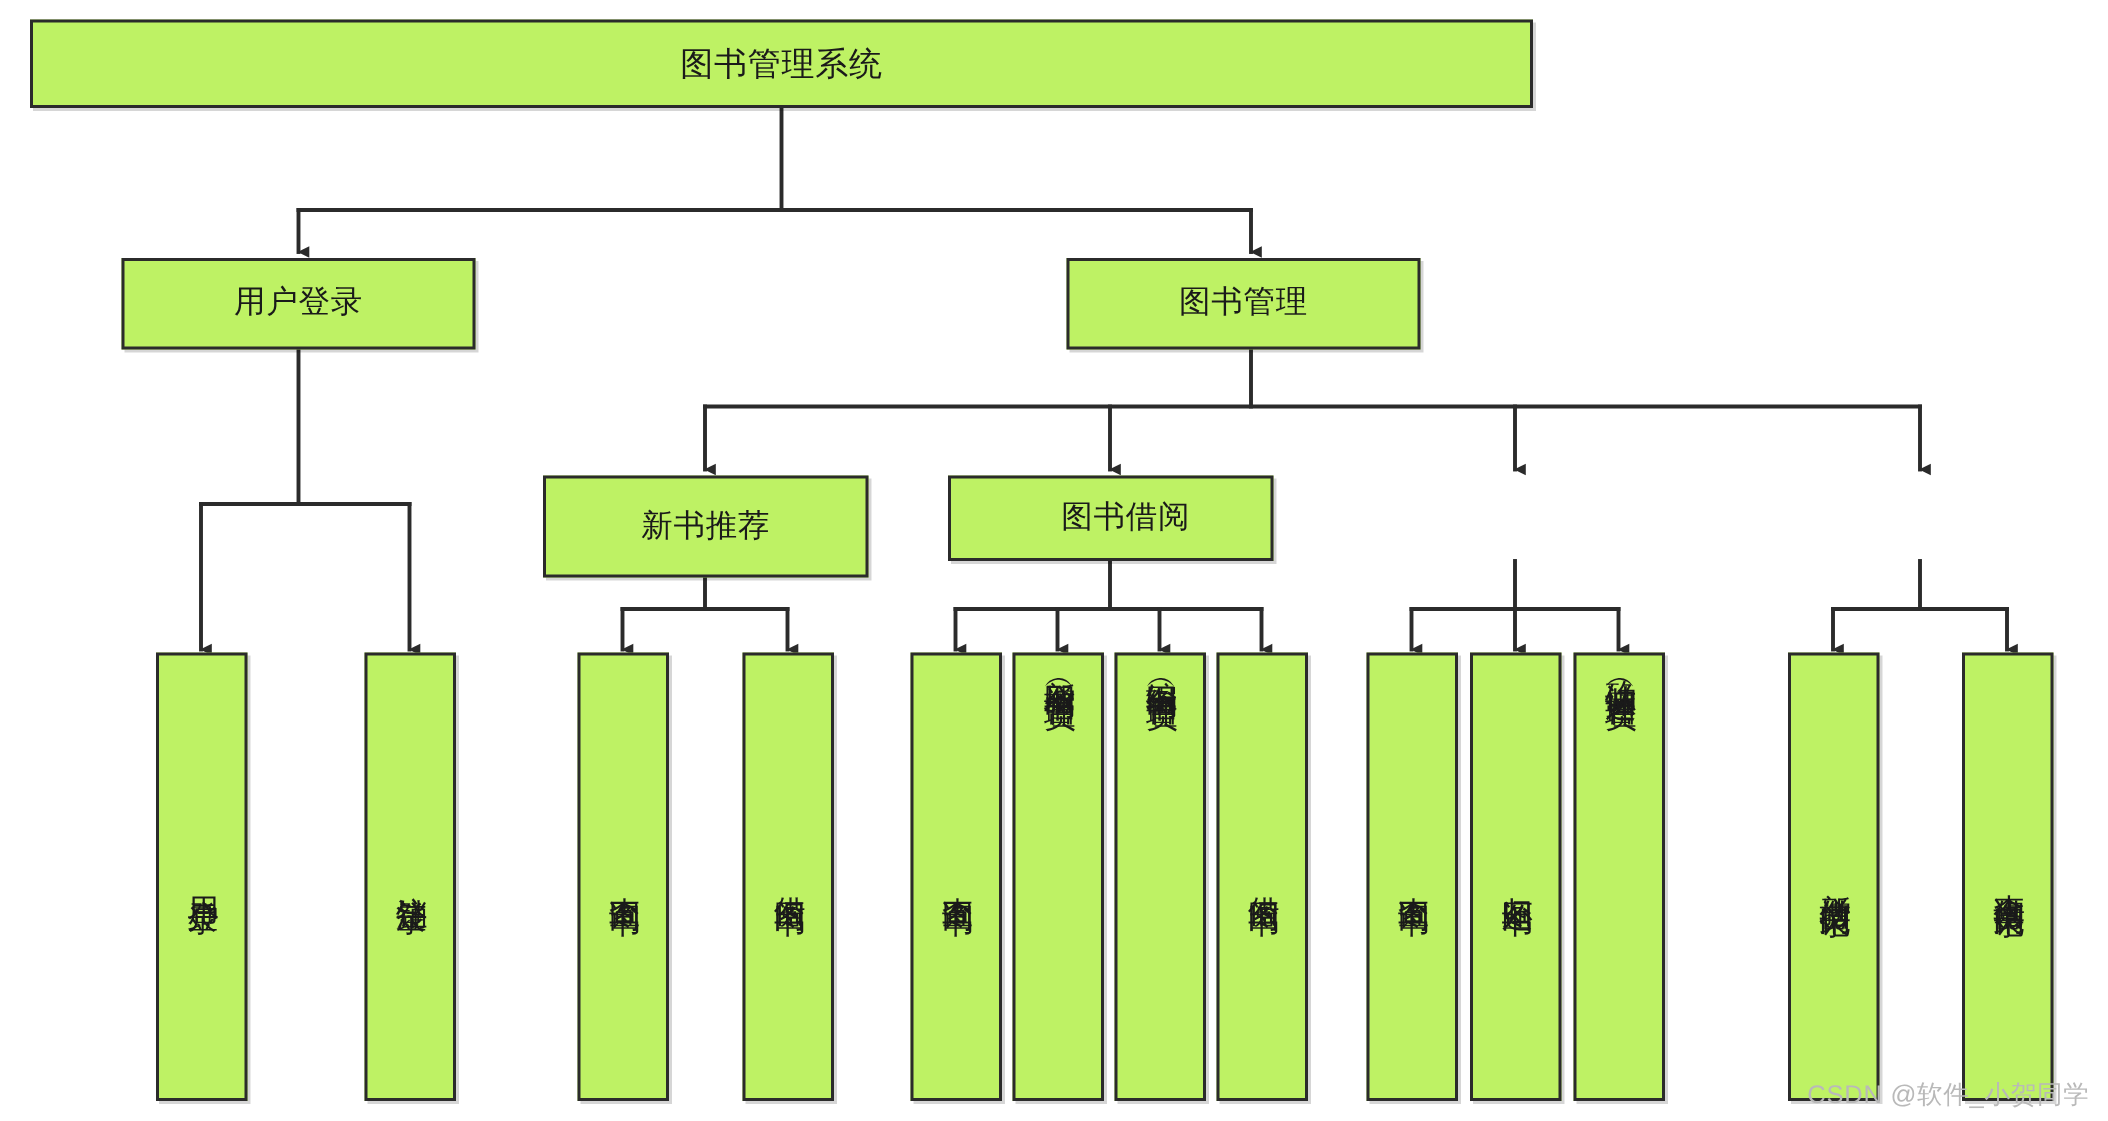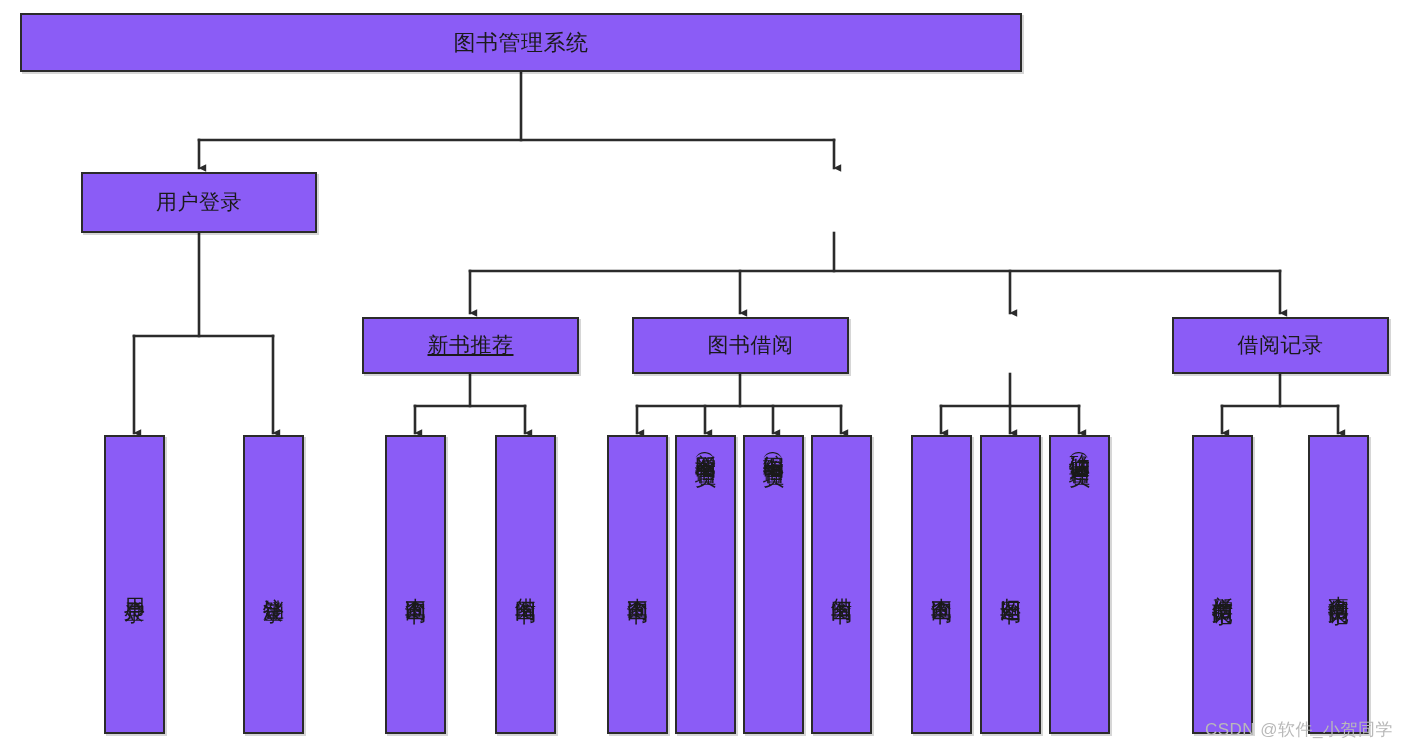--- a/index.html
+++ b/index.html
@@ -28,21 +28,21 @@
     left: 0;
     top: 0;
     width: 1405px;
     height: 747px;
     pointer-events: none;
   }
 
   .node {
     position: absolute;
     box-sizing: border-box;
-    background: #8b5cf6;
+    background: #bef264;
     border: 2.5px solid #2b2b2b;
     box-shadow: 2px 2px 0 rgba(0,0,0,0.16);
     display: flex;
     align-items: center;
     justify-content: center;
     color: #1a1a1a;
   }
 
   .node-label {
     display: block;
@@ -156,33 +156,33 @@
   </svg>
 
   <div class="node horizontal root" style="left:20px; top:13px; width:1002px; height:59px;">
     <span class="node-label">图书管理系统</span>
   </div>
 
   <div class="node horizontal" style="left:81px; top:172px; width:236px; height:61px;">
     <span class="node-label">用户登录</span>
   </div>
 
-
-  <div class="node horizontal" style="left:362px; top:317px; width:217px; height:57px;text-decoration:underline;">
+  <div class="node horizontal" style="left:711px; top:172px; width:236px; height:61px;">
+    <span class="node-label">图书管理</span>
+  </div>
+
+  <div class="node horizontal" style="left:362px; top:317px; width:217px; height:68px;">
     <span class="node-label">新书推荐</span>
   </div>
 
   <div class="node horizontal" style="left:632px; top:317px; width:217px; height:57px;padding-left:20px;">
     <span class="node-label">图书借阅</span>
   </div>
 
 
-  <div class="node horizontal" style="left:1172px; top:317px; width:217px; height:57px;">
-    <span class="node-label">借阅记录</span>
-  </div>
 
   <div class="node vertical align-center" style="left:104px; top:435px; width:61px; height:299px;">
     <span class="node-label">用户登录</span>
   </div>
 
   <div class="node vertical align-center" style="left:243px; top:435px; width:61px; height:299px;">
     <span class="node-label">注销登录</span>
   </div>
 
   <div class="node vertical align-center" style="left:385px; top:435px; width:61px; height:299px;">

